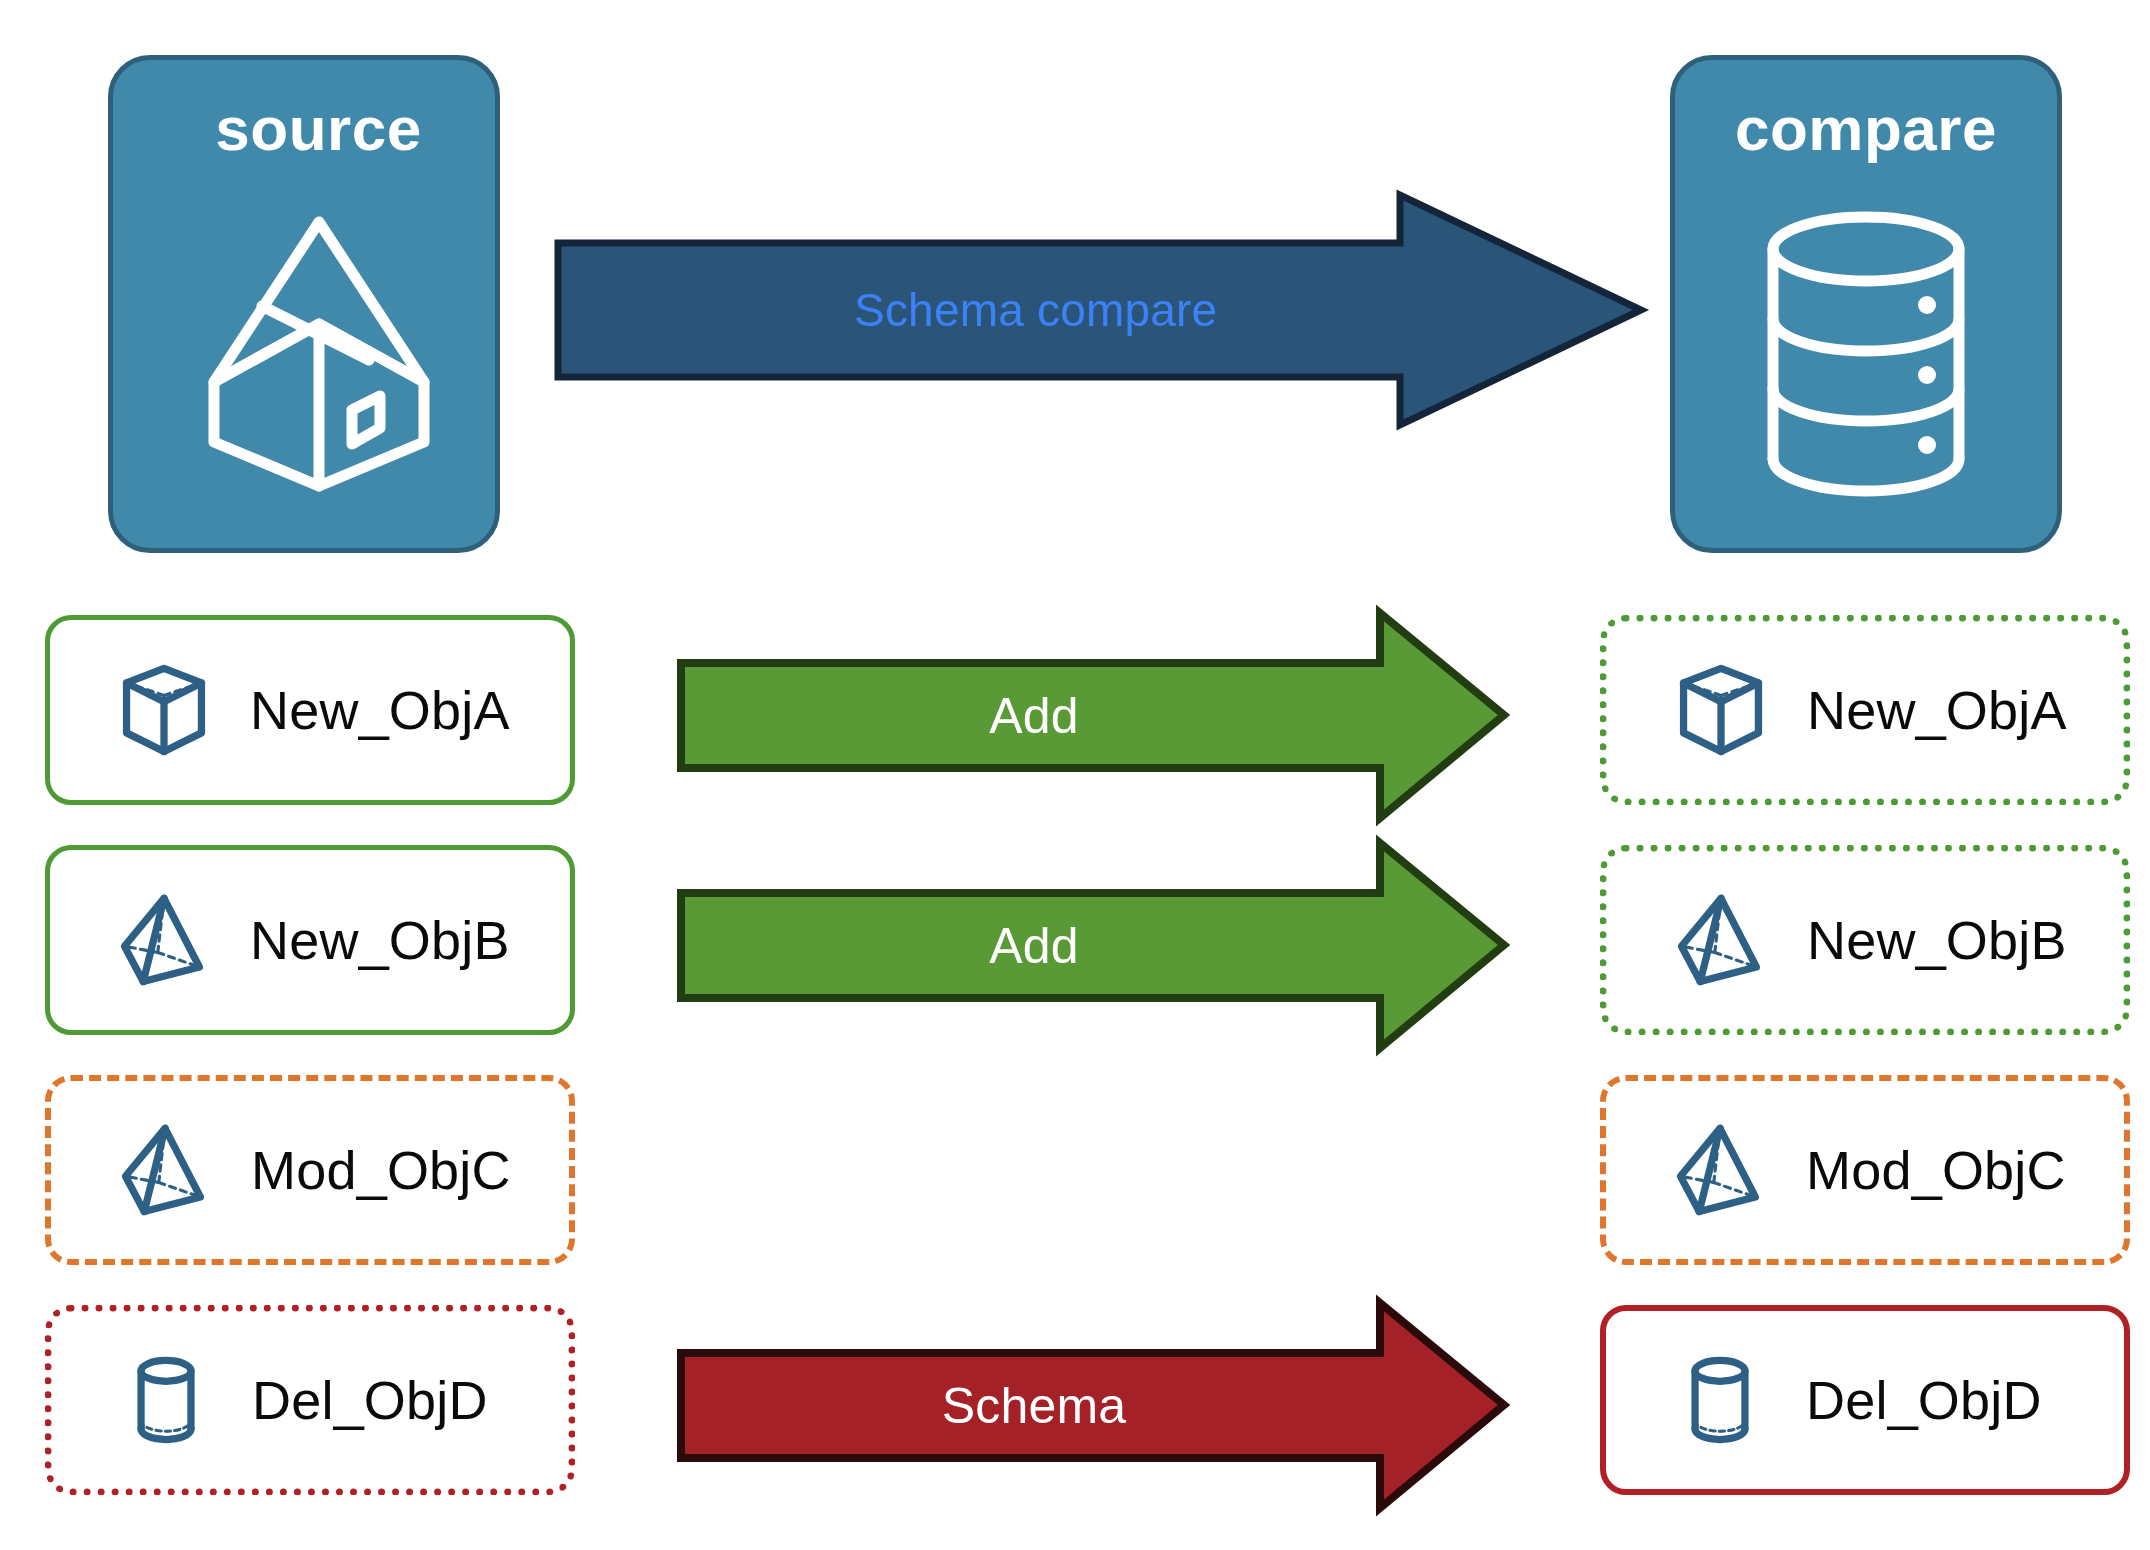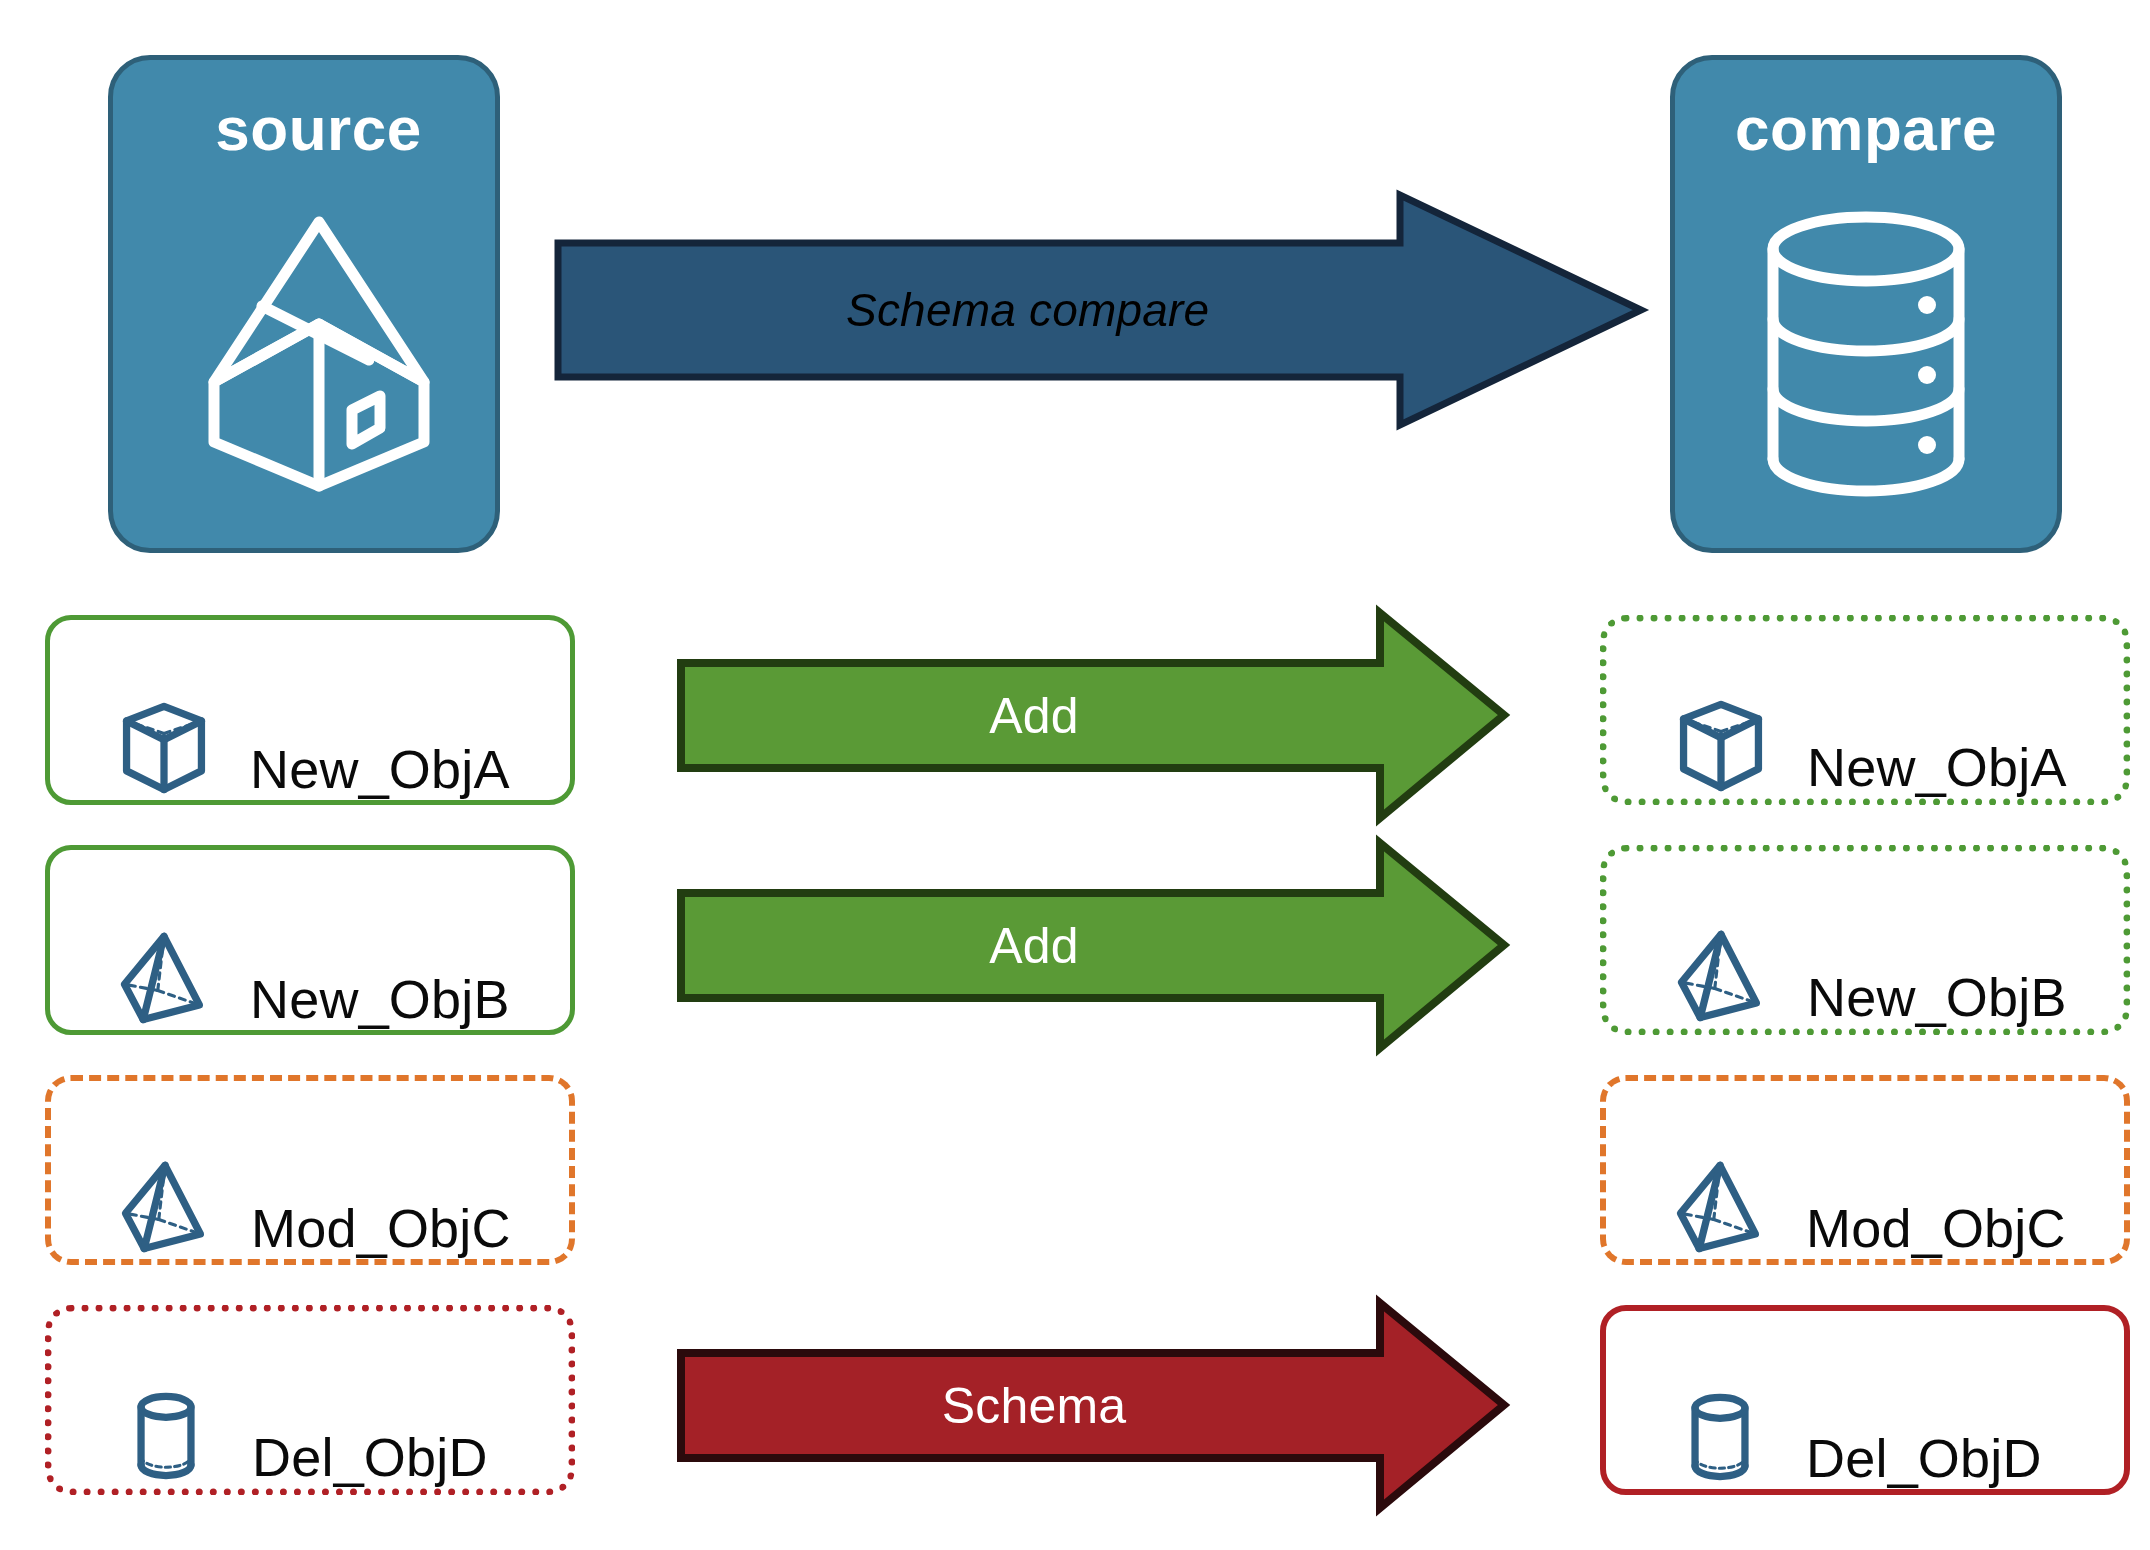--- a/index.html
+++ b/index.html
@@ -40,34 +40,34 @@
   }
   #endpoint-source{left:108px;top:55px;width:392px;height:498px;padding-left:29px;}
   #endpoint-target{left:1670px;top:55px;width:392px;height:498px;}
 
   
   .bigarrow{
     position:absolute;
     left:555px;top:190px;width:1090px;height:240px;
   }
   .bigarrow .lbl{
-    position:absolute;left:4px;top:0;width:86%;height:100%;
+    position:absolute;left:12px;top:0;width:86%;height:100%;
     display:flex;align-items:center;justify-content:center;
-    color:#000000;font-size:46px;letter-spacing:.2px;
-    pointer-events:none;user-select:none;font-style:italic;
+    color:#3b82f6;font-size:46px;letter-spacing:.2px;
+    pointer-events:none;user-select:none;
   }
 
   
   .obj-card{
     position:absolute;
     box-sizing:border-box;
     background:#ffffff;
     border-radius:26px;
     display:flex;
-    align-items:flex-end;
+    align-items:center;
     padding-left:62px;
   }
   .obj-card .obj-icon{
     width:104px;height:104px;flex:0 0 auto;display:block;
   }
   .obj-card .obj-label{
     margin-left:34px;
     font-size:54px;
     color:#0a0a0a;
     white-space:nowrap;

